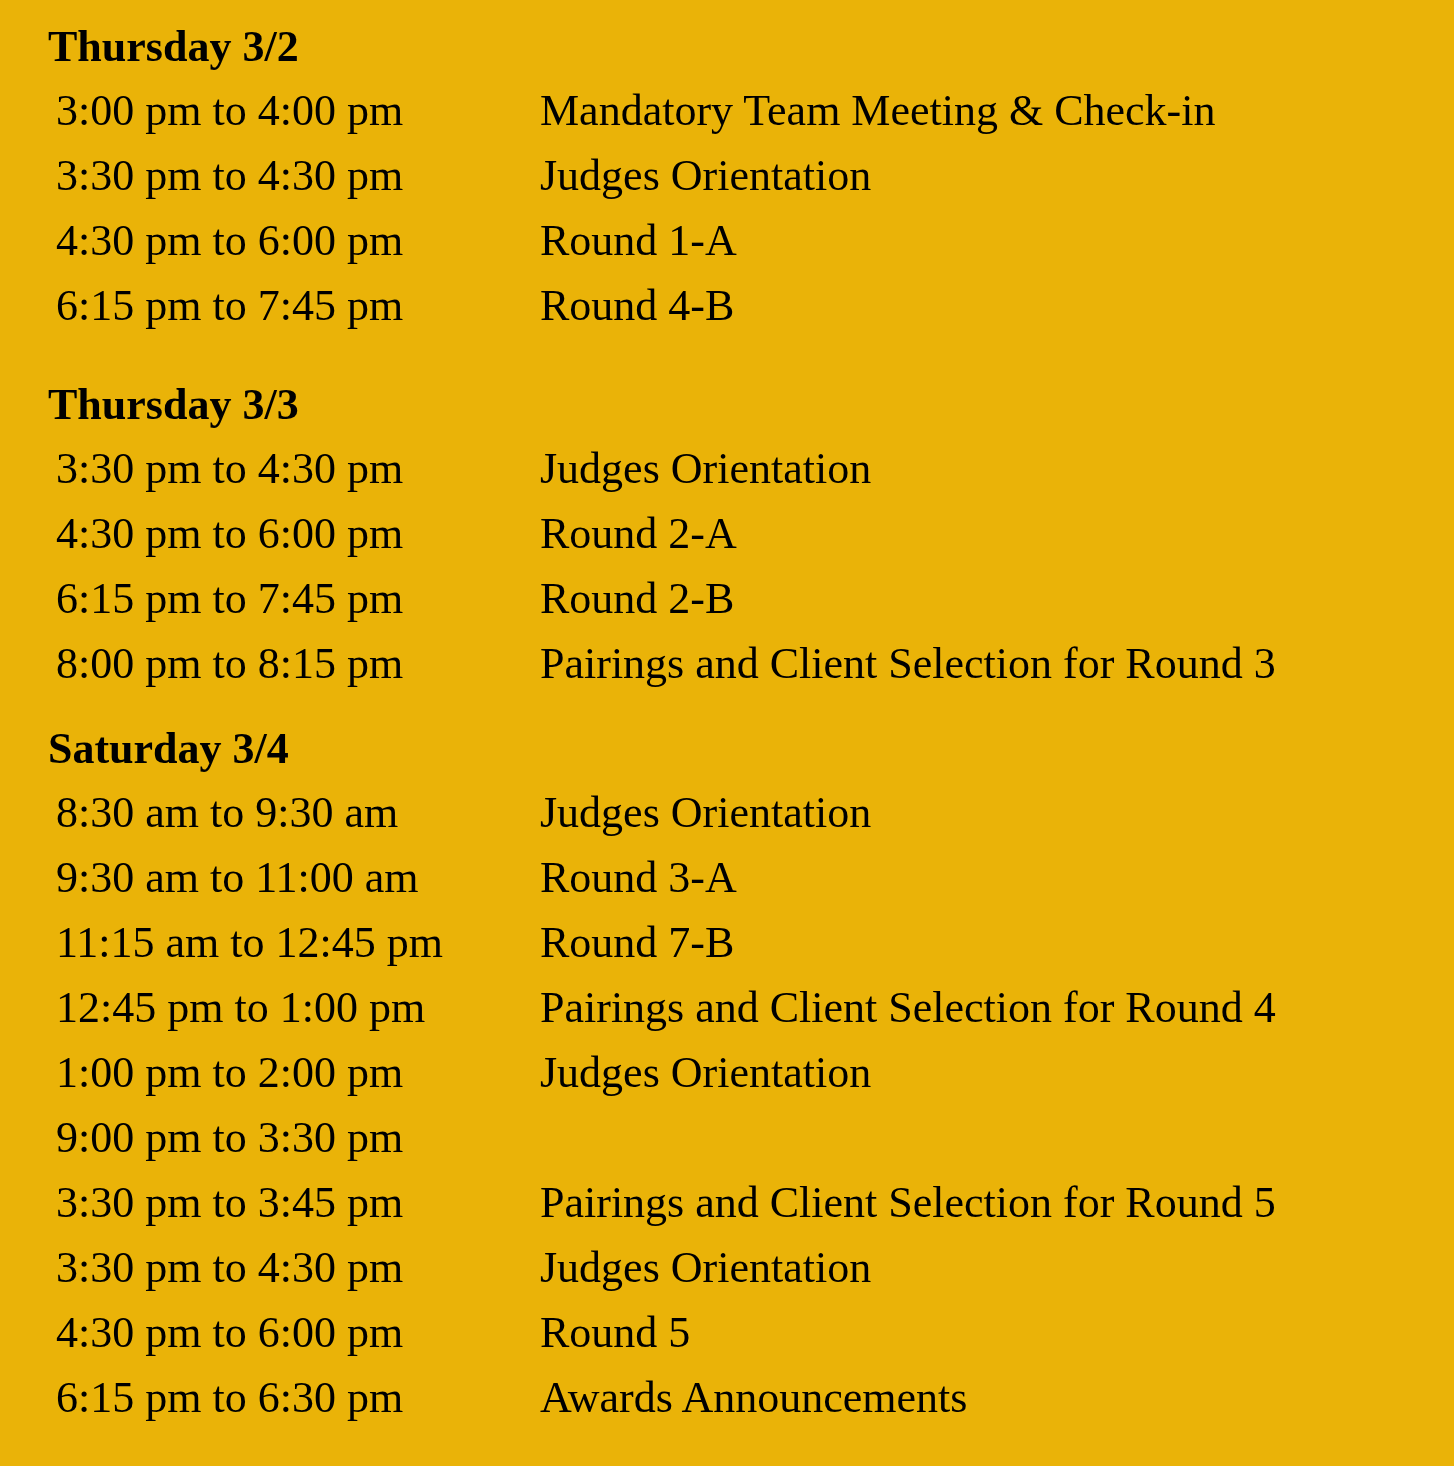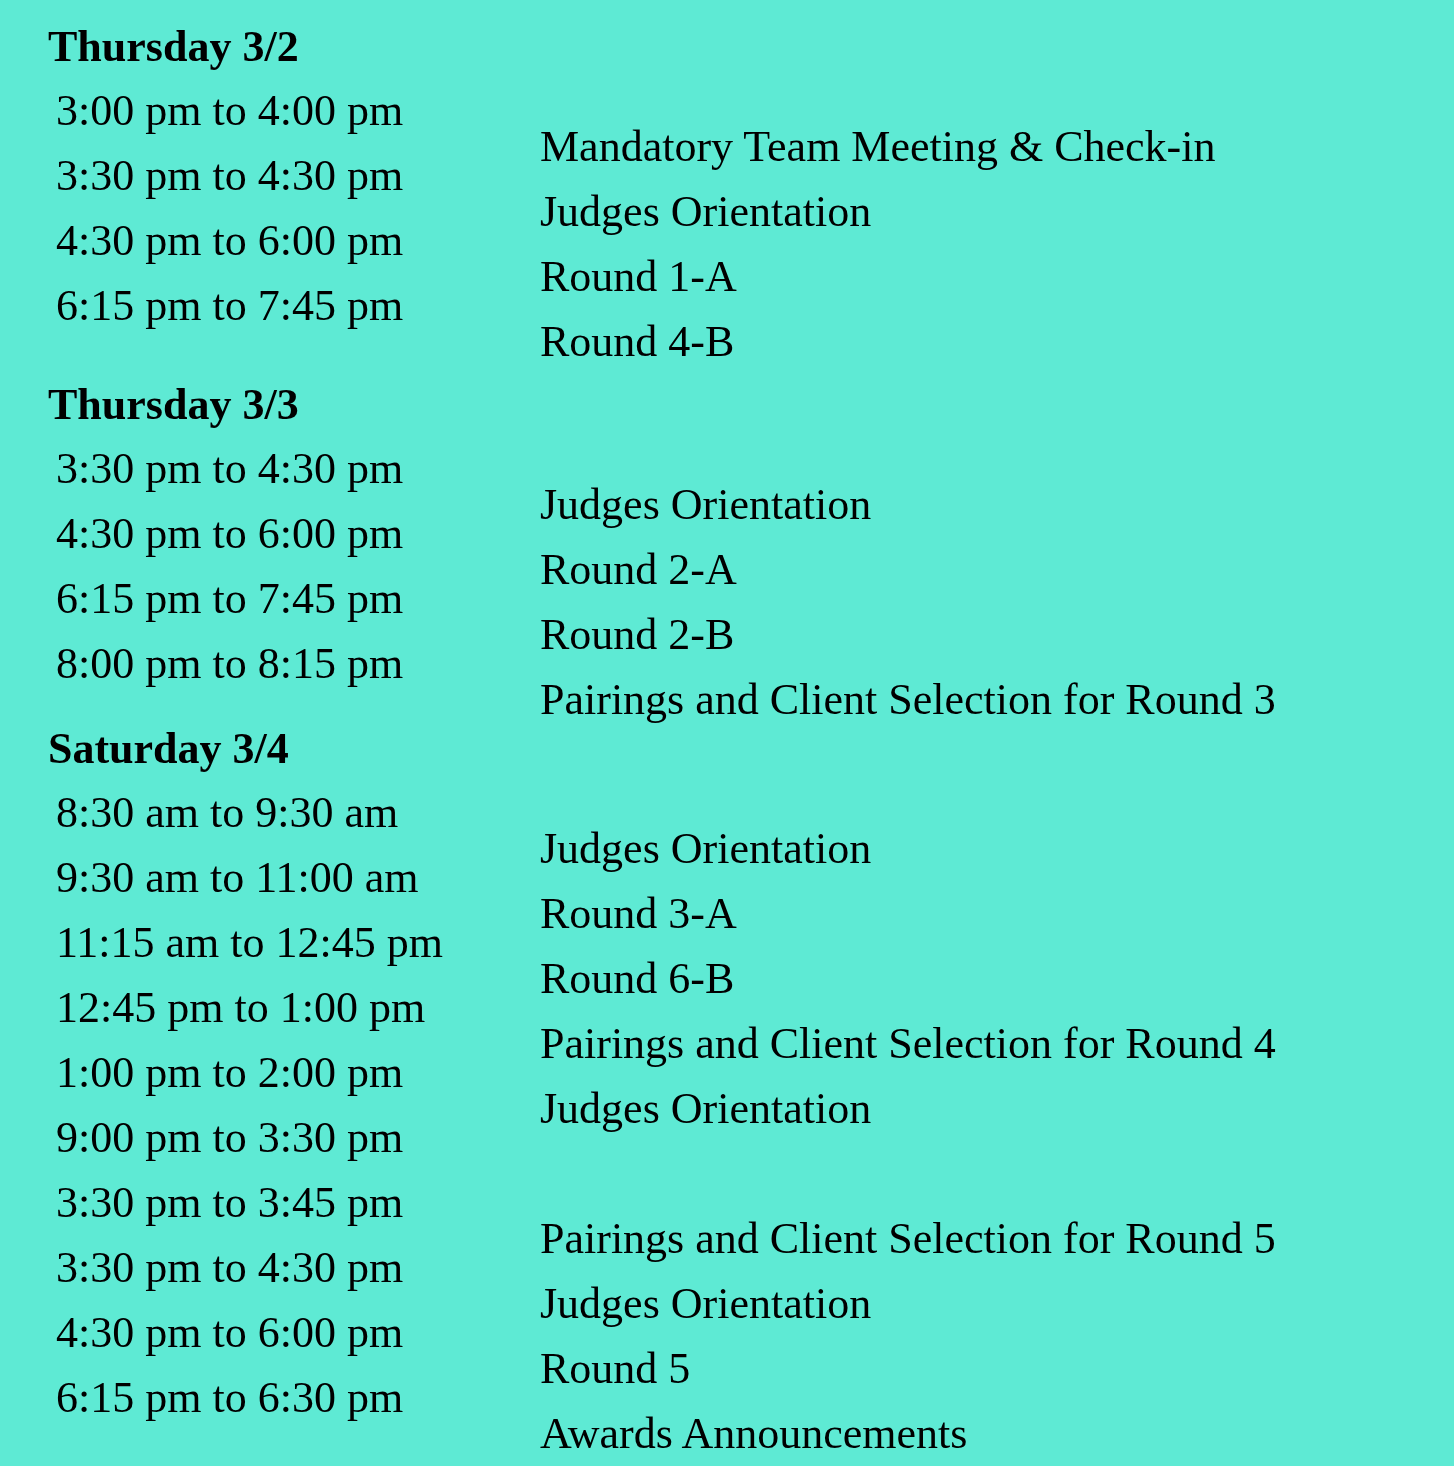--- a/index.html
+++ b/index.html
@@ -13,21 +13,21 @@
     overflow: hidden;
     color: #000000;
     font-family: "Liberation Serif", "DejaVu Serif", serif;
     font-size: 44px;
   }
   .page {
     box-sizing: border-box;
     width: 1454px;
     height: 1466px;
     padding: 16px 30px 0 48px;
-    background: #5eead4;
+    background: #eab308;
   }
   .day-section { margin: 0; }
   .day-section:nth-child(2) { margin-top: 36px; }
   .day-section:nth-child(3) { margin-top: 22px; }
   .day-title {
     margin: 0;
     font-size: 44px;
     font-weight: bold;
     height: 62px;
     line-height: 62px;
@@ -39,21 +39,20 @@
     line-height: 65px;
     white-space: nowrap;
   }
   .event-time {
     flex: 0 0 484px;
     width: 484px;
     margin-left: 8px;
   }
   .event-activity {
     flex: 1 1 auto;
-    margin-top: 36px;
   }
 </style>
 </head>
 <body>
 
 <div class="page">
   <div id="days-container">
   <section class="day-section">
     <h2 class="day-title">Thursday 3/2</h2>
     <div class="events">
@@ -112,21 +111,21 @@
     <span class="event-activity">Judges Orientation</span>
   </div>
 
   <div class="event-row">
     <span class="event-time">9:30 am to 11:00 am</span>
     <span class="event-activity">Round 3-A</span>
   </div>
 
   <div class="event-row">
     <span class="event-time">11:15 am to 12:45 pm</span>
-    <span class="event-activity">Round 6-B</span>
+    <span class="event-activity">Round 7-B</span>
   </div>
 
   <div class="event-row">
     <span class="event-time">12:45 pm to 1:00 pm</span>
     <span class="event-activity">Pairings and Client Selection for Round 4</span>
   </div>
 
   <div class="event-row">
     <span class="event-time">1:00 pm to 2:00 pm</span>
     <span class="event-activity">Judges Orientation</span>

